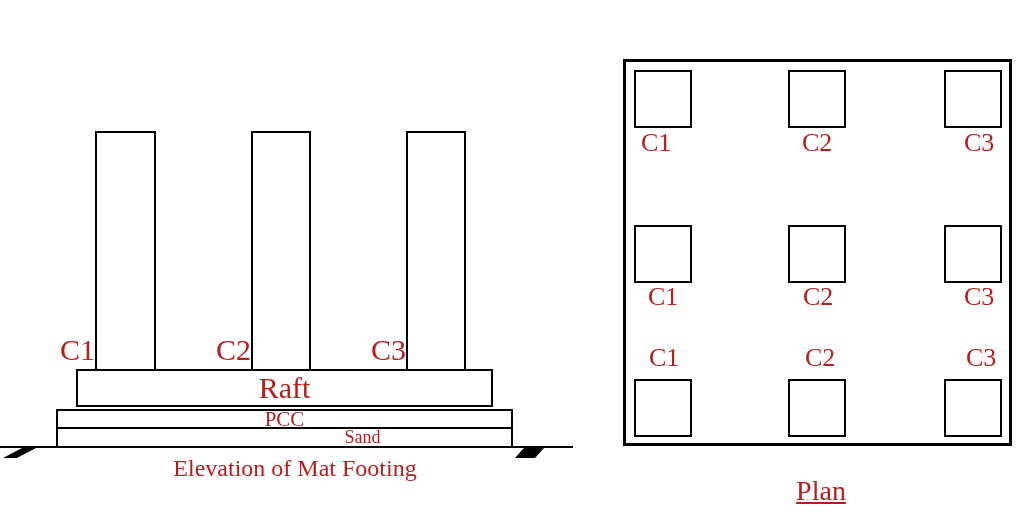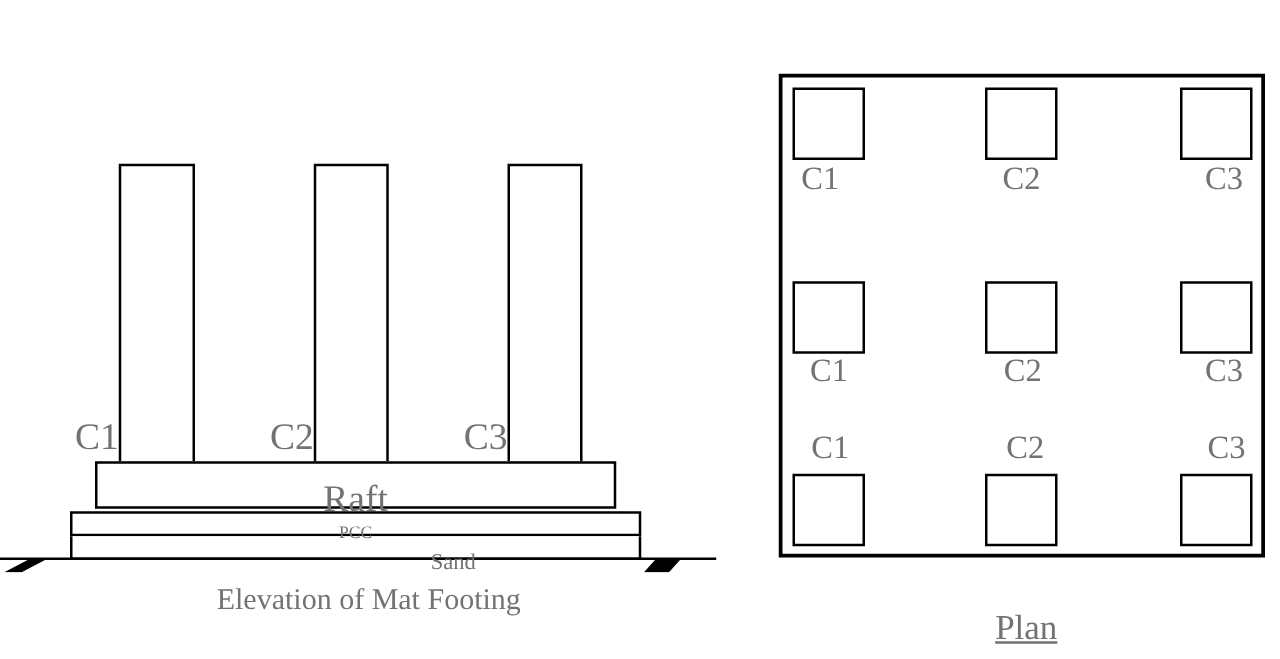--- a/index.html
+++ b/index.html
@@ -19,23 +19,23 @@
   .rect {
     position: absolute;
     box-sizing: border-box;
     border: 2px solid #000000;
     background: #ffffff;
   }
   .lbl {
     position: absolute;
     line-height: 1.05;
     white-space: nowrap;
-    color: #737373;
+    color: #b91c1c;
   }
-  .center { text-align: center; margin-top: 12px; }
+  .center { text-align: center; }
   .right  { text-align: right; }
 
   
   #col1 { left: 95px;  top: 131px; width: 61px; height: 240px; }
   #col2 { left: 251px; top: 131px; width: 60px; height: 240px; }
   #col3 { left: 406px; top: 131px; width: 60px; height: 240px; }
 
   #raft { left: 76px; top: 369px; width: 417px; height: 38px; }
   #pcc  { left: 56px; top: 409px; width: 457px; height: 20px; }
   #sand { left: 56px; top: 429px; width: 457px; height: 19px; border-top: none; }
@@ -47,21 +47,21 @@
                  clip-path: polygon(59% 0, 100% 0, 44% 100%, 3% 100%); }
   #hatch-right { left: 515px; top: 448px; width: 29px; height: 10px;
                  clip-path: polygon(31% 0, 100% 0, 69% 100%, 0 100%); }
 
   .elev-col-lbl { font-size: 30px; width: 70px; }
   #elev-c1 { left: 25px;  top: 334px; }
   #elev-c2 { left: 181px; top: 334px; }
   #elev-c3 { left: 336px; top: 334px; }
 
   #raft-lbl { left: 76px; top: 372px; width: 417px; font-size: 30px; }
-  #pcc-lbl  { left: 56px; top: 408px; width: 457px; font-size: 14px; }
+  #pcc-lbl  { left: 56px; top: 408px; width: 457px; font-size: 21px; }
   #sand-lbl { left: 56px; top: 428px; width: 541px; font-size: 18px; padding-left: 36px; }
   #elev-title { left: 95px; top: 456px; width: 400px; font-size: 24px; }
 
   
   #plan-outline { left: 623px; top: 59px; width: 389px; height: 387px; border-width: 3px; }
 
   .psq { width: 58px; height: 58px; }
   .pc1 { left: 634px; }  .pc2 { left: 788px; }  .pc3 { left: 944px; }
   .pr1 { top: 70px; }    .pr2 { top: 225px; }   .pr3 { top: 379px; }
 

